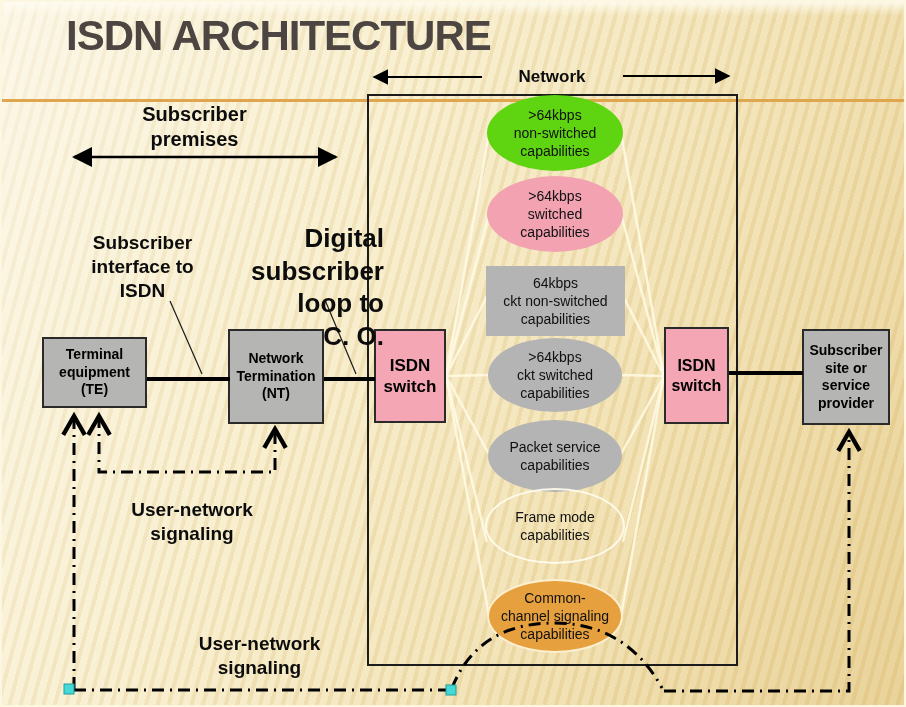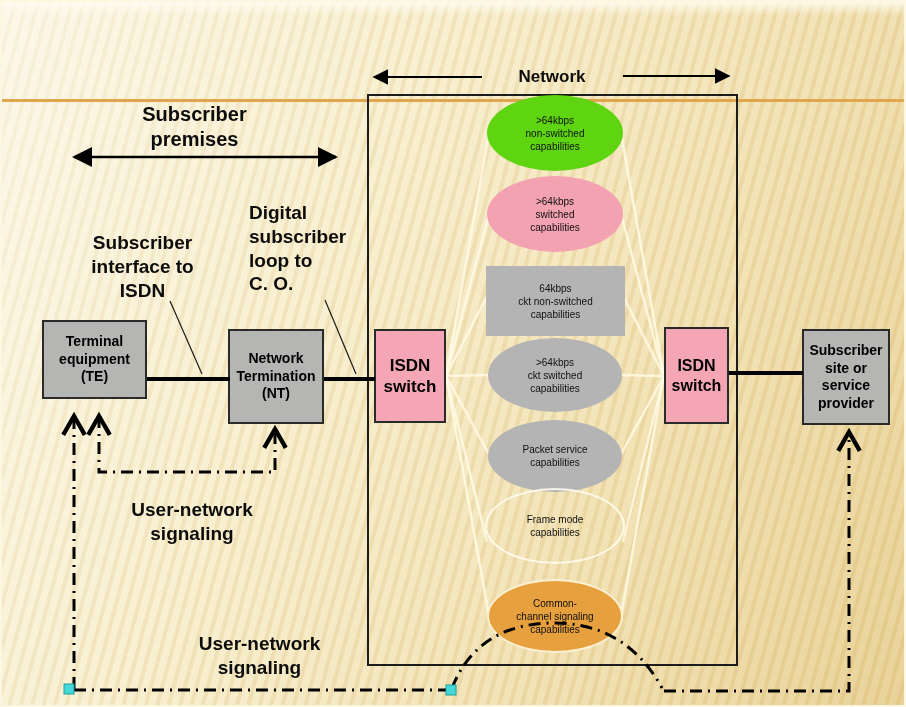--- a/index.html
+++ b/index.html
@@ -35,45 +35,45 @@
   .svg-over  { position:absolute; left:0; top:0; z-index:3; }
   .text-layer { position:absolute; left:0; top:0; width:906px; height:707px; z-index:4; pointer-events:none; }
 
   
   .network-frame { position:absolute; left:365px; top:92px; width:371px; height:572px;
     border:2px solid #1c1c1c; }
 
   
   .node { position:absolute; display:flex; align-items:center; justify-content:center;
     text-align:center; font-weight:bold; color:#000; white-space:pre-line; line-height:1.25; }
-  .node-te   { left:40px;  top:318px; width:105px; height:79px; background:#b5b5b3; border:2px solid #2a2a2a; font-size:14px; }
+  .node-te   { left:40px;  top:335px; width:105px; height:71px; background:#b5b5b3; border:2px solid #2a2a2a; font-size:14px; }
   .node-nt   { left:226px; top:327px; width:96px;  height:95px; background:#b5b5b3; border:2px solid #2a2a2a; font-size:14px; }
   .node-sw-l { left:372px; top:327px; width:72px;  height:94px; background:#f4a6b4; border:2px solid #2a2a2a; font-size:17px; }
   .node-sw-r { left:662px; top:325px; width:65px;  height:97px; background:#f4a6b4; border:2px solid #2a2a2a; font-size:16px; }
   .node-sub  { left:800px; top:327px; width:88px;  height:96px; background:#b5b5b3; border:2px solid #2a2a2a; font-size:14px; }
 
   
   .cap { position:absolute; display:flex; align-items:center; justify-content:center;
-    text-align:center; font-size:10px; line-height:1.3; color:#101010; white-space:pre-line; }
+    text-align:center; font-size:14px; line-height:1.3; color:#101010; white-space:pre-line; }
   .cap-ellipse { border-radius:50%; }
   .cap1 { left:485px; top:93px;  width:136px; height:76px; background:#5fd411; }
   .cap2 { left:485px; top:174px; width:136px; height:76px; background:#f2a2b1; }
   .cap3 { left:484px; top:264px; width:139px; height:70px; background:#b4b4b4; }
   .cap4 { left:486px; top:336px; width:134px; height:74px; background:#b4b4b4; }
   .cap5 { left:486px; top:418px; width:134px; height:72px; background:#b4b4b4; }
   .cap6 { left:483px; top:486px; width:140px; height:76px; background:transparent; border:2px solid rgba(255,253,240,0.9); }
   .cap7 { left:485px; top:577px; width:136px; height:74px; background:#e6a03e; border:2px solid rgba(255,248,225,0.9); }
 
   
   .lbl { position:absolute; font-weight:bold; color:#0c0c0c; white-space:pre-line;
     text-align:center; line-height:1.25; }
   .lbl-network   { left:505px; top:64px;  width:90px;  font-size:17px; }
   .lbl-premises  { left:85px;  top:100px; width:215px; font-size:20px; }
   .lbl-interface { left:58px;  top:229px; width:165px; font-size:19px; }
-  .lbl-digital   { left:247px; top:199px; width:135px; font-size:19px; text-align:left; }
+  .lbl-digital   { left:247px; top:220px; width:135px; font-size:26px; text-align:right; }
   .lbl-signal-1  { left:100px; top:496px; width:180px; font-size:19px; }
   .lbl-signal-2  { left:165px; top:630px; width:185px; font-size:19px; }
 </style>
 </head>
 <body>
 
 <div class="slide">
 
   <div class="accent-line"></div>
 
@@ -163,20 +163,26 @@
       <path d="M72,688 L449,688"></path>
       <path d="M450,686 C470,636 510,621 553,621 C598,621 636,642 660,686"></path>
       <path d="M662,689 L847,689 L847,430" marker-end="url(#openArrow)"></path>
     </g>
 
     <rect x="62" y="682" width="10" height="10" fill="#45d8d8" stroke="#1f9e9e" stroke-width="1"></rect>
     <rect x="444" y="683" width="10" height="10" fill="#45d8d8" stroke="#1f9e9e" stroke-width="1"></rect>
   </svg>
 
   <div class="text-layer">
+    <div class="title-wrap">
+      <div class="page-title">ISDN ARCHITECTURE</div>
+      <div class="title-reflection-clip">
+        
+      </div>
+    </div>
 
     <div class="lbl lbl-network">Network</div>
     <div class="lbl lbl-premises">Subscriber
 premises</div>
     <div class="lbl lbl-interface">Subscriber
 interface to
 ISDN</div>
     <div class="lbl lbl-digital">Digital
 subscriber
 loop to

